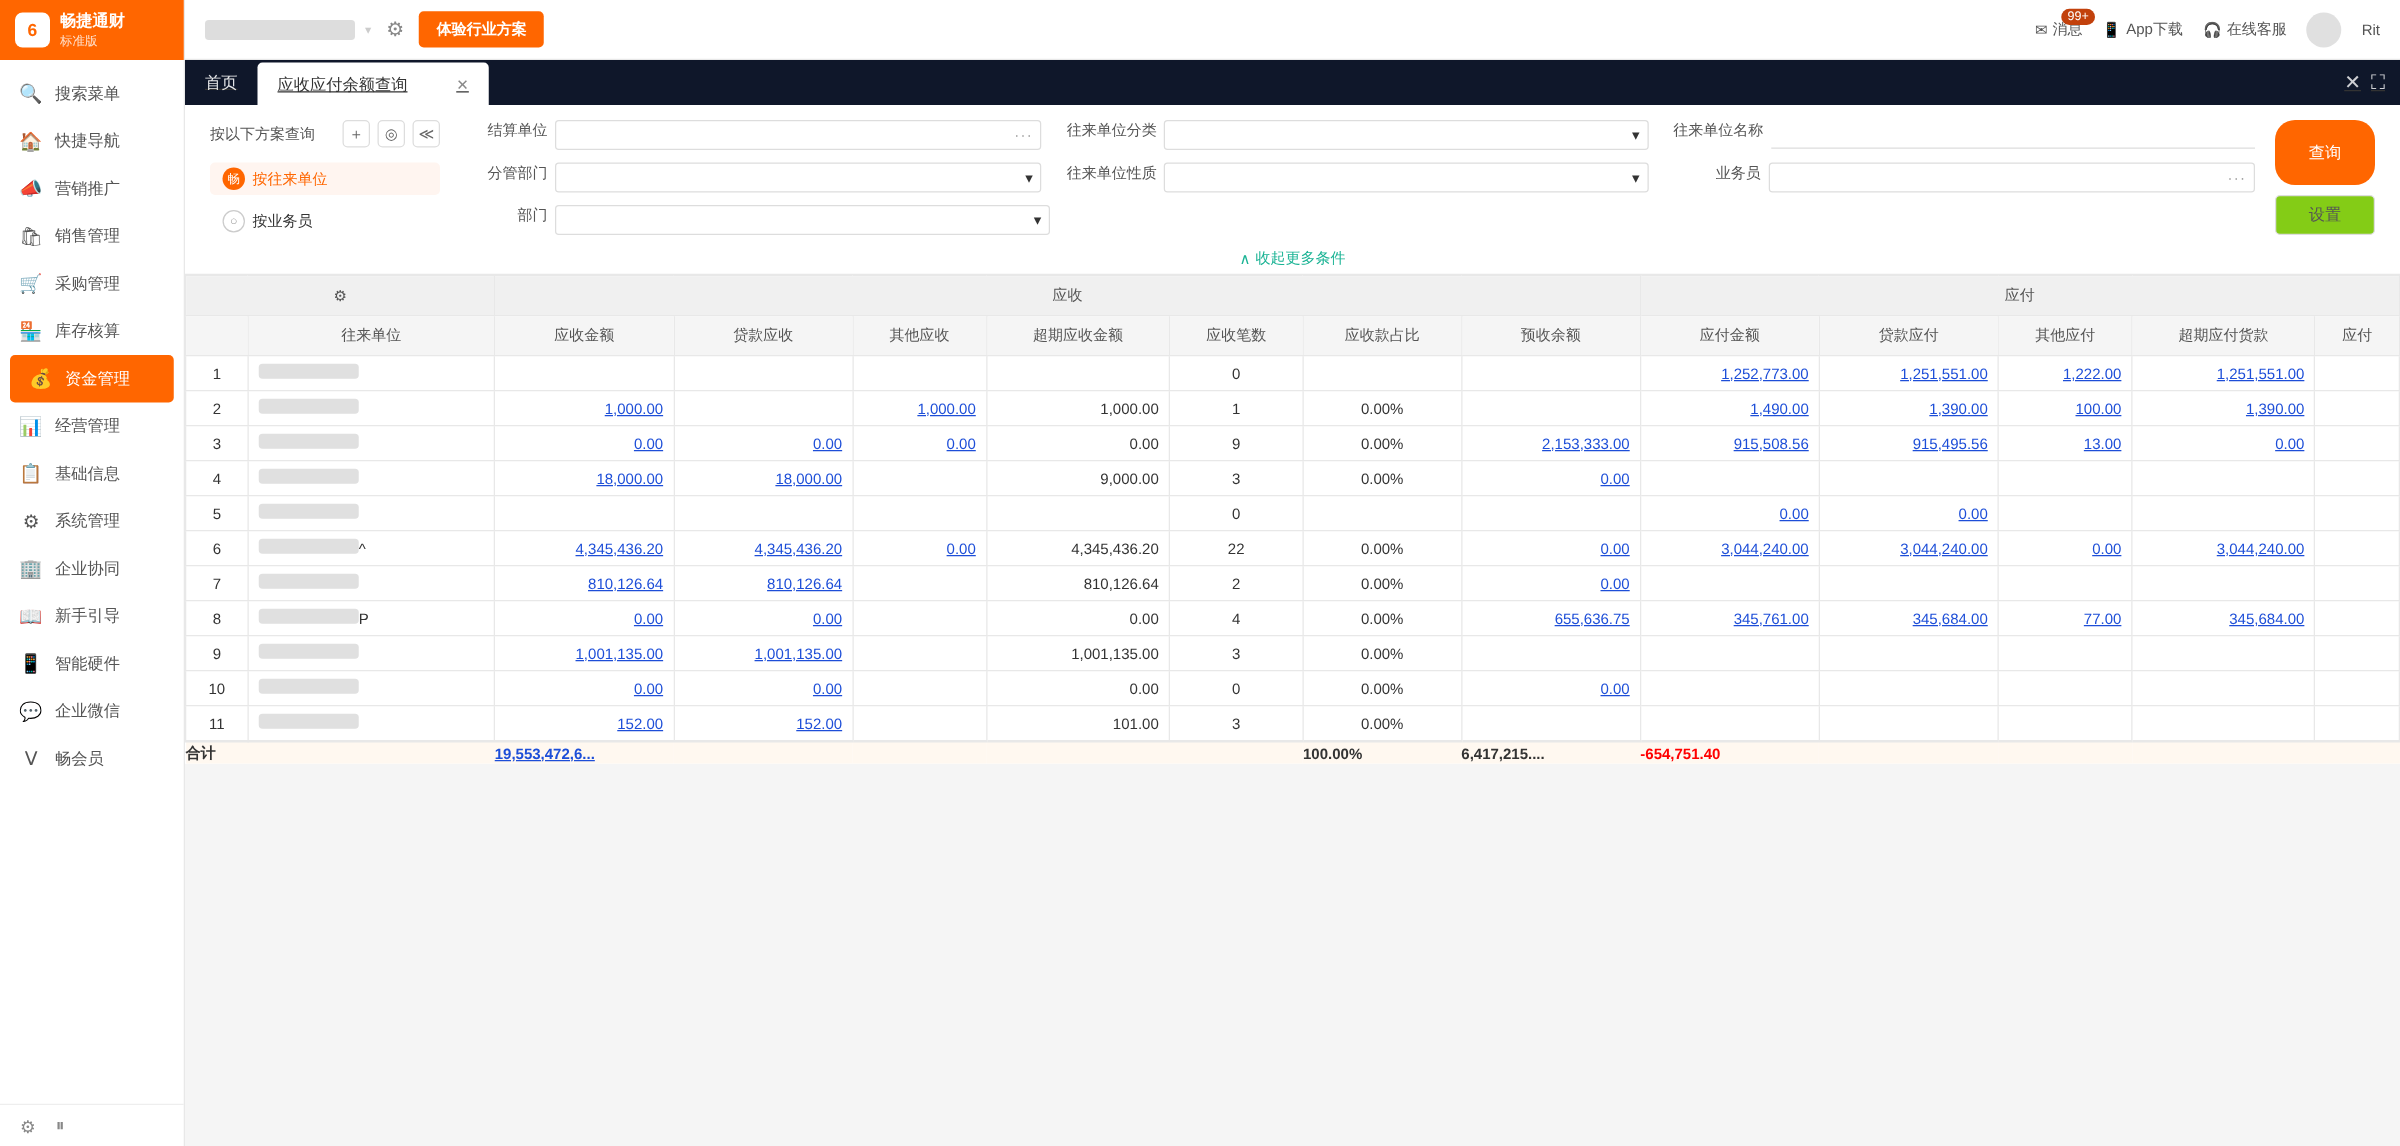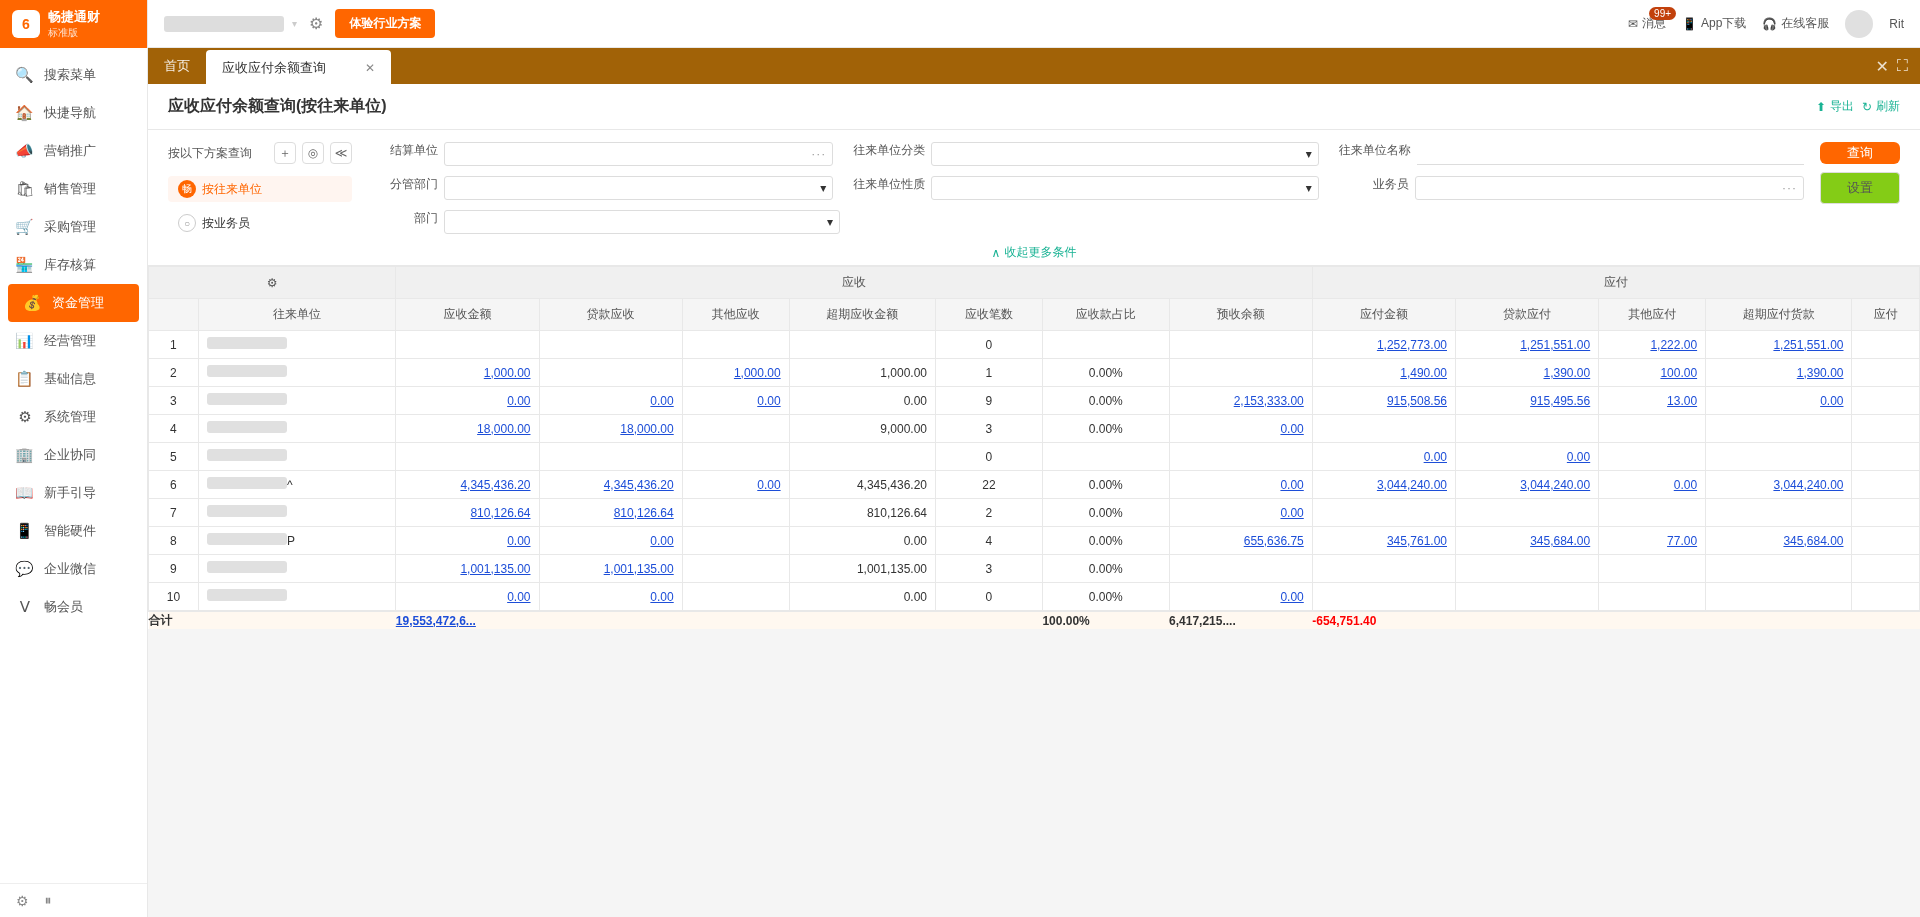--- a/index.html
+++ b/index.html
@@ -47,21 +47,21 @@
     .topbar-msg { display: flex; align-items: center; gap: 4px; cursor: pointer; color: #555; position: relative; }
     .badge { background: #c2410c; color: #fff; border-radius: 10px; padding: 1px 5px; font-size: 10px; position: absolute; top: -8px; right: -10px; }
     .topbar-app { display: flex; align-items: center; gap: 4px; cursor: pointer; color: #555; }
     .topbar-service { display: flex; align-items: center; gap: 4px; cursor: pointer; color: #555; }
     .topbar-avatar { width: 28px; height: 28px; background: #ddd; border-radius: 50%; cursor: pointer; }
     .topbar-username { color: #555; font-size: 12px; cursor: pointer; }
 
     
     .tabbar {
       position: fixed; top: 48px; left: 148px; right: 0; height: 36px;
-      background: #a16207; display: flex; align-items: center; z-index: 99;
+      background: #0f172a; display: flex; align-items: center; z-index: 99; text-decoration: underline;
     }
     .tab {
       height: 36px; padding: 0 16px; display: flex; align-items: center; gap: 6px;
       cursor: pointer; font-size: 13px; color: rgba(255,255,255,0.8);
     }
     .tab.active { background: #fff; color: #333; border-radius: 4px 4px 0 0; margin-top: 4px; gap: 39px; }
     .tab-close { font-size: 12px; color: #888; cursor: pointer; }
     .tab-home { color: rgba(255,255,255,0.9); }
     .tabbar-right { margin-left: auto; display: flex; align-items: center; gap: 8px; padding-right: 12px; }
     .tabbar-icon-btn { color: rgba(255,255,255,0.8); cursor: pointer; font-size: 16px; }
@@ -95,22 +95,22 @@
       outline: none; background: transparent; color: #333;
     }
     .filter-input-box {
       flex: 1; border: 1px solid #ddd; border-radius: 3px; padding: 4px 6px; font-size: 12px;
       outline: none; background: #fff; color: #333; display: flex; align-items: center; justify-content: space-between; cursor: pointer;
     }
     .filter-dots { color: #999; letter-spacing: 1px; cursor: pointer; }
     .filter-collapse { text-align: center; padding: 4px 0; color: #1ab394; cursor: pointer; font-size: 12px; display: flex; align-items: center; justify-content: center; gap: 4px; }
 
     .query-btn {
-      background: #ff6600; color: #fff; border: none; border-radius: 6px;
-      padding: 2px 20px; font-size: 13px; cursor: pointer; font-weight: 500; width: 100%;
+      background: #ff6600; color: #fff; border: none; border-radius: 16px;
+      padding: 17px 20px; font-size: 13px; cursor: pointer; font-weight: 500; width: 100%;
     }
     .setting-btn {
       background: #84cc16; color: #555; border: 1px solid #ddd; border-radius: 4px;
       padding: 6px 20px; font-size: 13px; cursor: pointer; width: 100%; margin-top: 4px;
     }
     .filter-right-btns { display: flex; flex-direction: column; gap: 4px; min-width: 80px; }
 
     
     .table-container {
       background: #fff; margin: 0; overflow: auto; max-height: calc(100vh - 340px);
@@ -249,33 +249,20 @@
     <span class="tab-close">✕</span>
   </div>
   <div class="tabbar-right">
     <span class="tabbar-icon-btn">✕</span>
     <span class="tabbar-icon-btn">⛶</span>
   </div>
 </div>
 
 <div class="main">
 
-  <div class="page-header">
-    <div class="page-title">应收应付余额查询(按往来单位)</div>
-    <div class="page-actions">
-      <div class="action-btn">
-        <span>⬆</span>
-        <span>导出</span>
-      </div>
-      <div class="action-btn">
-        <span>↻</span>
-        <span>刷新</span>
-      </div>
-    </div>
-  </div>
 
   <div class="filter-area">
     <div style="display:flex;align-items:flex-start;gap:16px;">
       <div style="display:flex;flex-direction:column;gap:8px;min-width:140px;">
         <div style="display:flex;gap:6px;margin-bottom:4px;">
           <span class="filter-scheme">按以下方案查询</span>
           <div class="scheme-btn">＋</div>
           <div class="scheme-btn">◎</div>
           <div class="scheme-btn">≪</div>
         </div>
@@ -540,20 +527,36 @@
             <td class="number">0.00</td>
             <td class="center">0</td>
             <td class="center">0.00%</td>
             <td class="number"><a href="#">0.00</a></td>
             <td class="number"></td>
             <td class="number"></td>
             <td class="number"></td>
             <td class="number"></td>
             <td class="number"></td>
           </tr>
+          <tr>
+            <td class="center">11</td>
+            <td style="min-width: 120px; padding: 6px 8px;"><div style="width: 80px; height: 12px; background: rgb(224, 224, 224); border-radius: 3px; display: inline-block;"></div></td>
+            <td class="number"><a href="#">152.00</a></td>
+            <td class="number"><a href="#">152.00</a></td>
+            <td class="number"></td>
+            <td class="number">101.00</td>
+            <td class="center">3</td>
+            <td class="center">0.00%</td>
+            <td class="number"></td>
+            <td class="number"></td>
+            <td class="number"></td>
+            <td class="number"></td>
+            <td class="number"></td>
+            <td class="number"></td>
+          </tr>
         </tbody>
       <tfoot>
         <tr class="tfoot-row">
           <td colspan="2" class="center">合计</td>
           <td class="number link">19,553,472,6...</td>
           <td></td>
           <td></td>
           <td></td>
           <td></td>
           <td class="center">100.00%</td>

